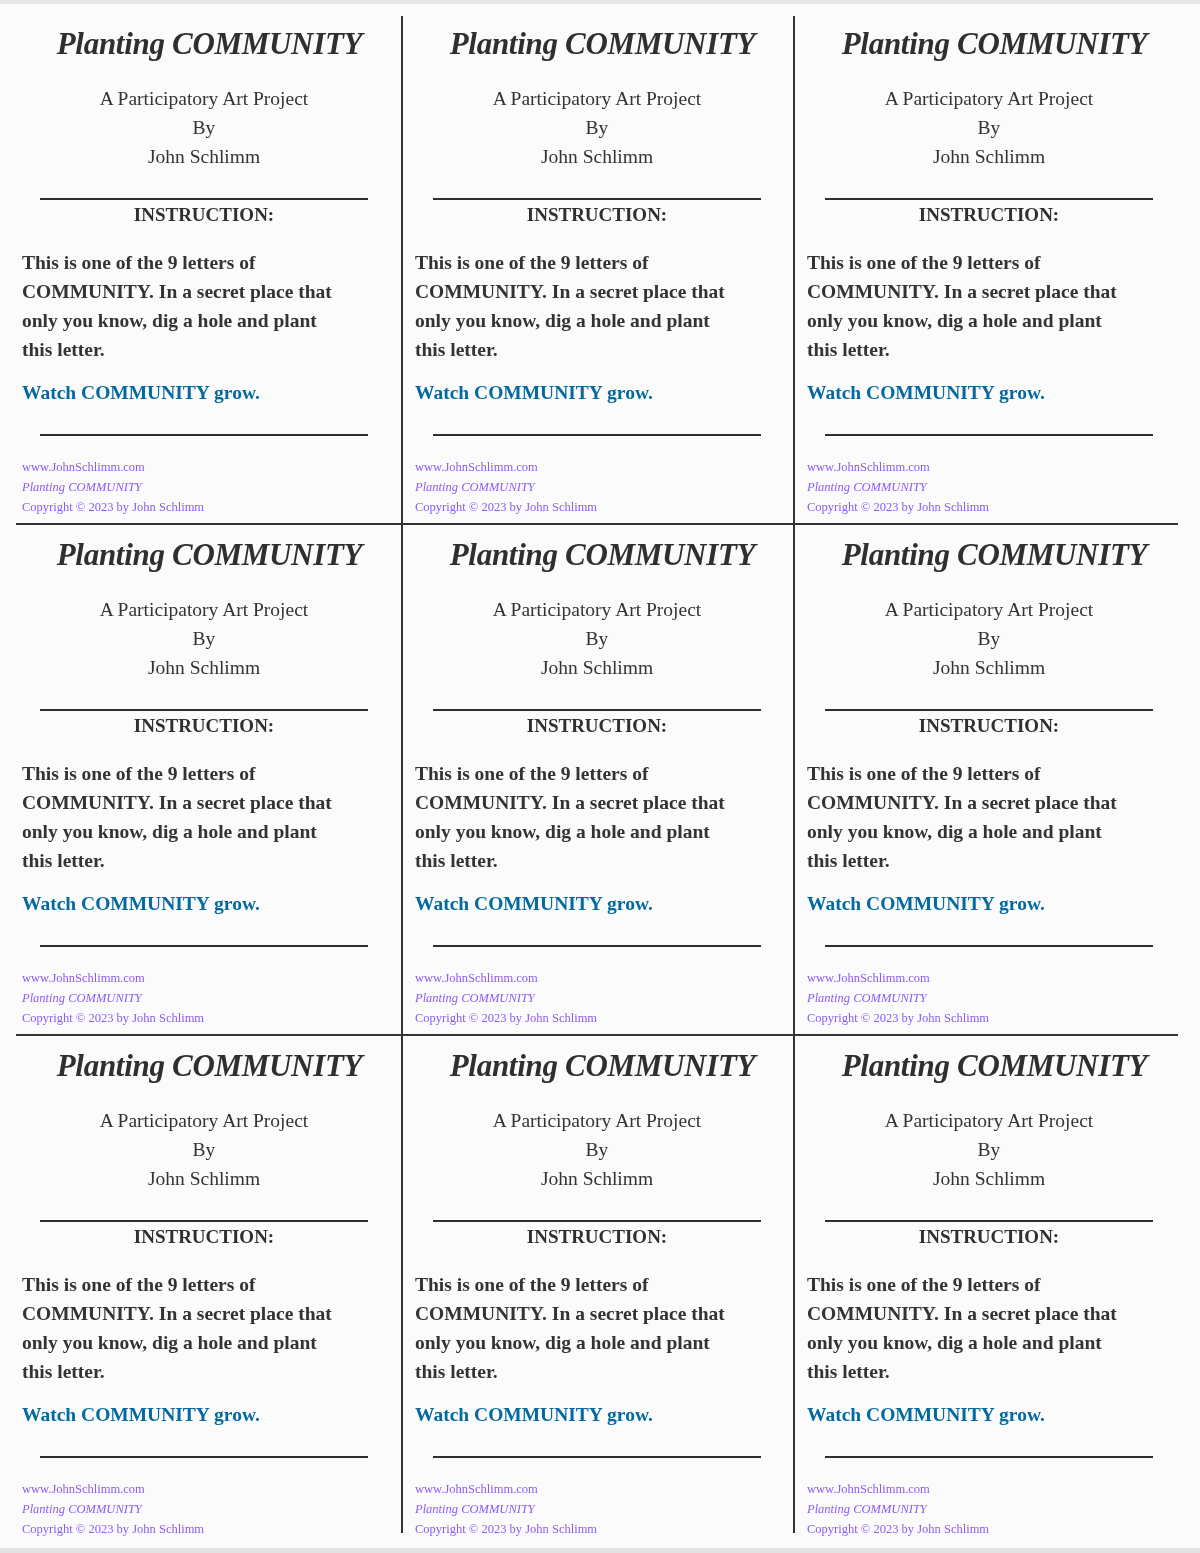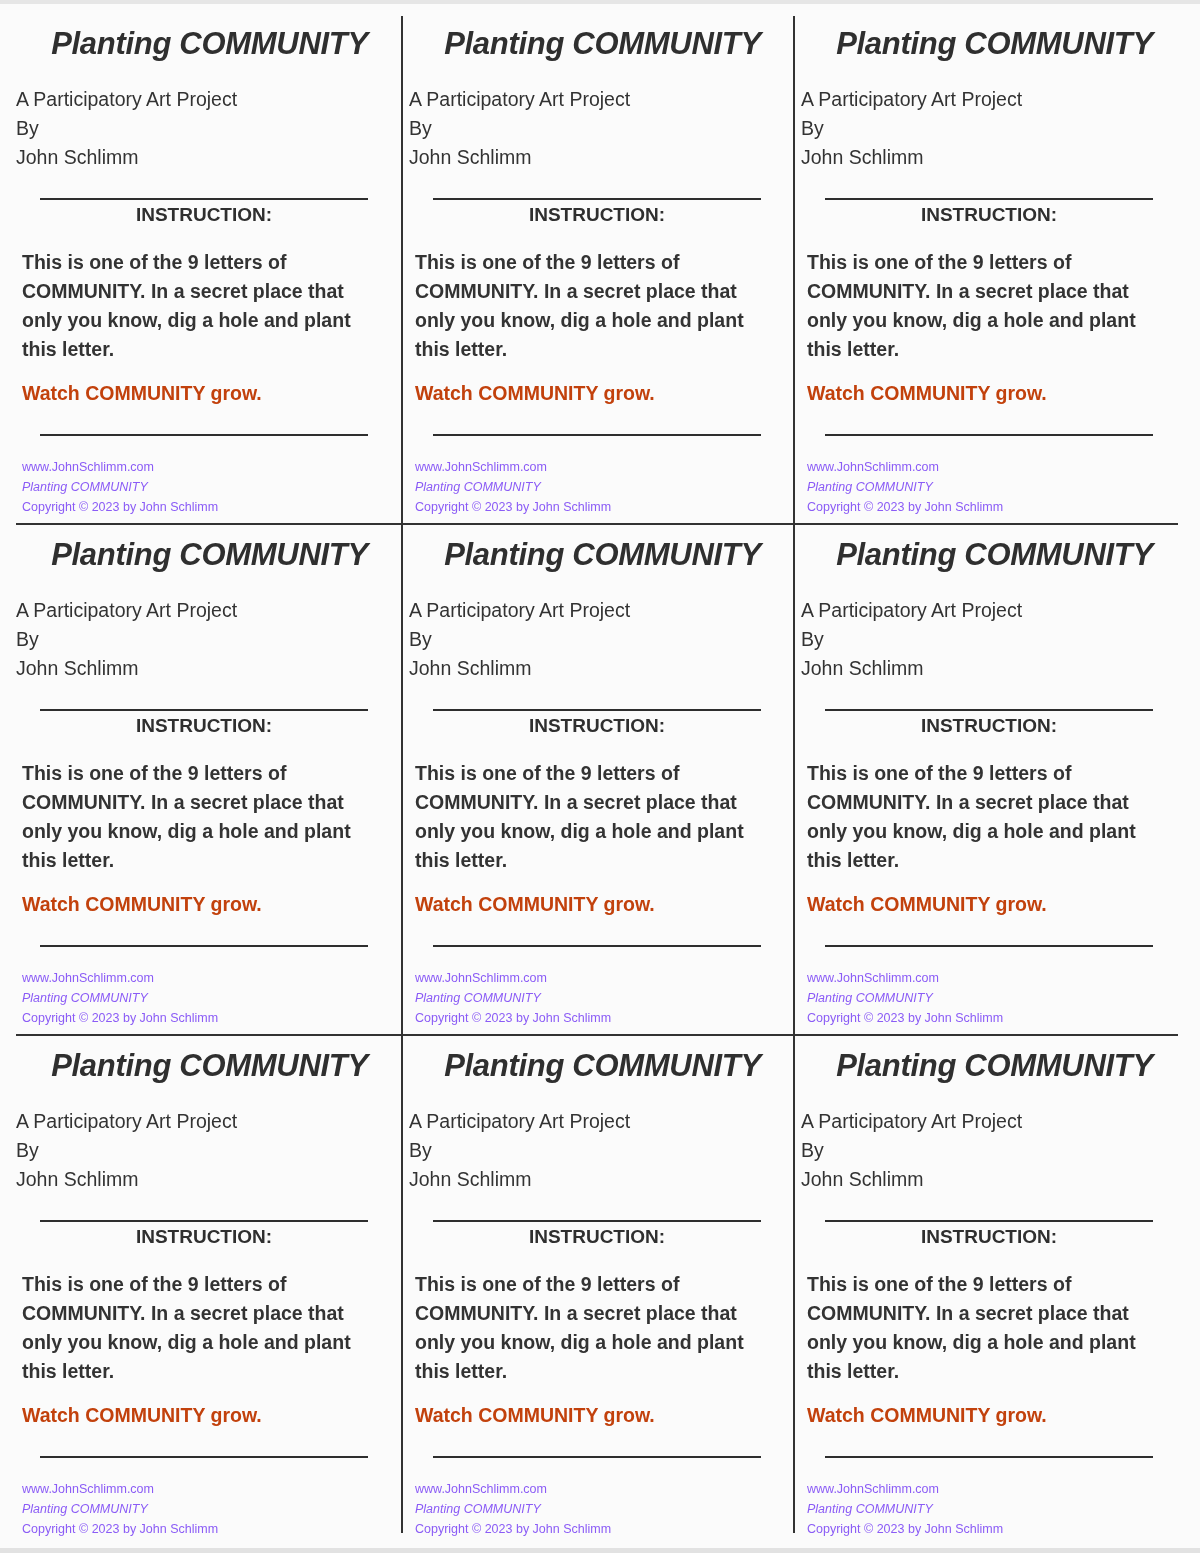--- a/index.html
+++ b/index.html
@@ -7,42 +7,42 @@
     width: 1200px; height: 1553px; position: relative; overflow: hidden;
     background: #fbfbfb;
     font-family: "Liberation Sans", "DejaVu Sans", sans-serif;
     color: #333;
   }
   .top-shade { position: absolute; left: 0; top: 0; width: 1200px; height: 4px; background: #e6e6e6; }
   .bottom-edge { position: absolute; left: 0; top: 1548px; width: 1200px; height: 5px; background: #e2e2e2; }
   .sheet { position: absolute; left: 16px; top: 16px; width: 1162px; height: 1517px; }
   .vline { position: absolute; top: 0; width: 1.5px; height: 1517px; background: #333; }
   .hline { position: absolute; left: 0; width: 1162px; height: 1.5px; background: #333; }
-  .card { position: absolute; width: 385px; height: 508px; }
+  .card { position: absolute; width: 385px; height: 508px; font-family: Liberation Serif, serif; }
   .card-title {
     position: absolute; left: 6px; top: 10px; width: 375px;
     font-weight: bold; font-style: italic; font-size: 31px; letter-spacing: -0.3px;
     color: #2f2f2f; white-space: nowrap; text-align: center;
   }
   .sub {
-    position: absolute; left: 0; width: 376px; text-align: left;
+    position: absolute; left: 0; width: 376px; text-align: center;
     font-size: 19.5px; color: #333; white-space: nowrap;
   }
   .rule { position: absolute; left: 24px; width: 328px; height: 1.5px; background: #2e2e2e; }
   .instr {
     position: absolute; left: 0; top: 188px; width: 376px; text-align: center;
     font-weight: bold; font-size: 19px; color: #2f2f2f;
   }
   .body-text {
     position: absolute; left: 6px; top: 232px; width: 360px;
     font-weight: bold; font-size: 19.5px; line-height: 29px; color: #333;
   }
   .watch {
     position: absolute; left: 6px; top: 366px; width: 360px;
-    font-weight: bold; font-size: 19.5px; color: #c2410c; white-space: nowrap;
+    font-weight: bold; font-size: 19.5px; color: #0369a1; white-space: nowrap;
   }
   .footer { position: absolute; left: 6px; top: 441px; font-size: 12.5px; line-height: 20px; color: #8b5cf6; }
   .footer .ital { font-style: italic; }
 </style>
 </head>
 <body>
 
 <div class="top-shade"></div>
 
 <div class="sheet">

